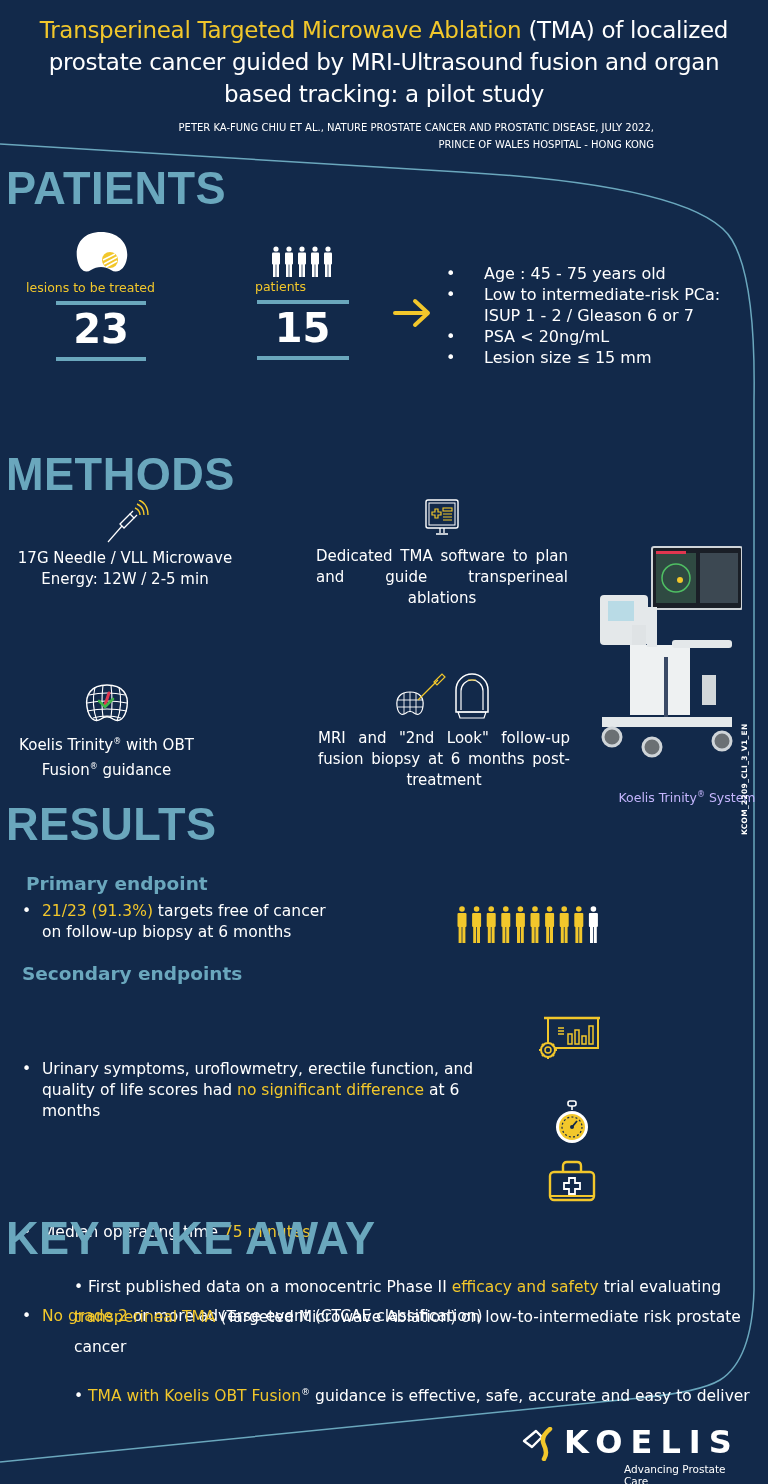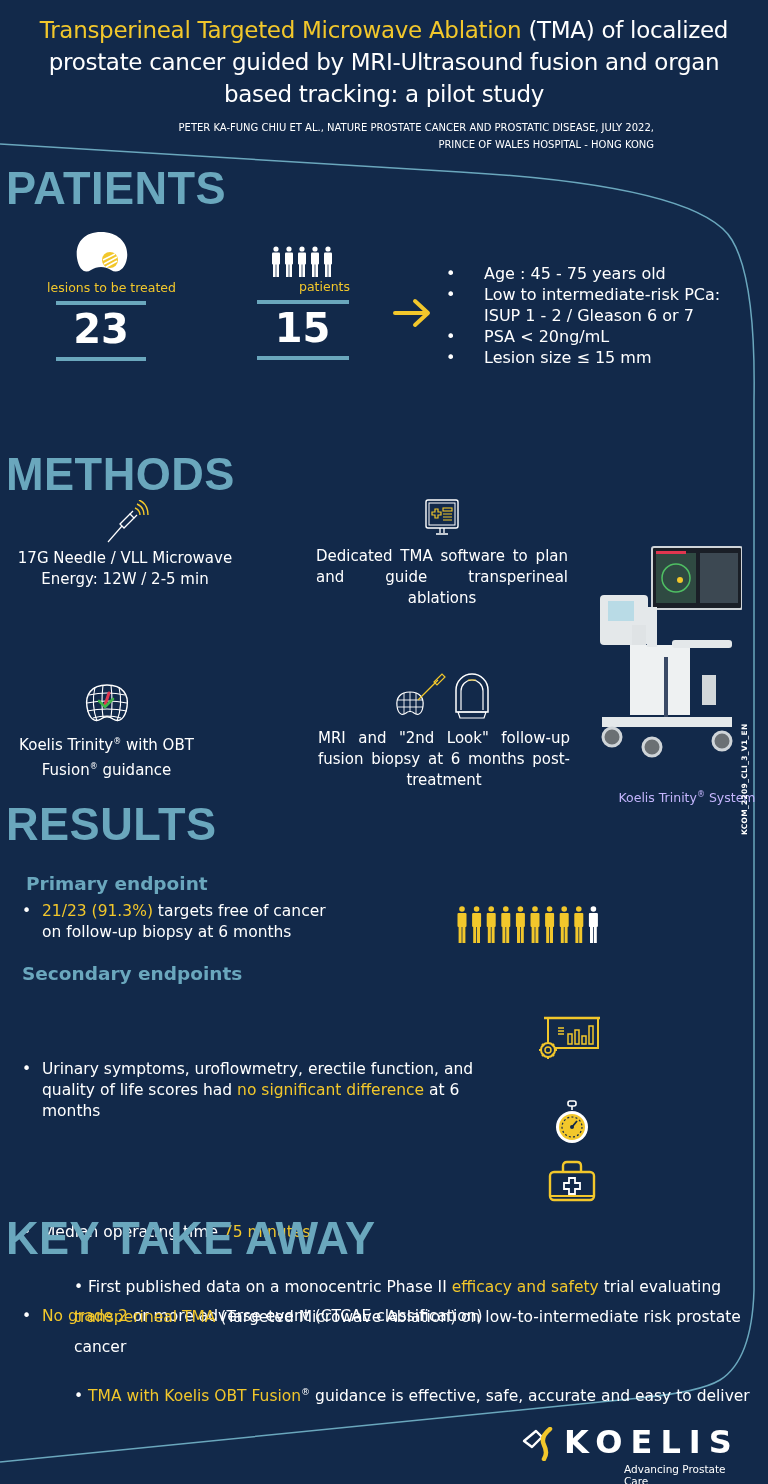--- a/index.html
+++ b/index.html
@@ -19,21 +19,21 @@
   }
   .citation {
     right: 114px; top: 119px; text-align: right;
     font-size: 10px; line-height: 17px; letter-spacing: 0;
   }
   .section-title {
     font-family: "Liberation Sans", sans-serif; font-weight: bold;
     color: #6aa7bd; font-size: 46px; letter-spacing: 0.5px; line-height: 48px;
     transform: scaleX(0.98); transform-origin: left;
   }
-  .stat-label { font-size: 12.5px; color: #f2c72b; text-align: right; }
+  .stat-label { font-size: 12.5px; color: #f2c72b; text-align: left; }
   .stat-bar { height: 4px; background: #6aa7bd; }
   .stat-num { font-size: 40px; font-weight: bold; text-align: center; line-height: 48px; }
   .crit-list { list-style: none; margin: 0; padding: 0; font-size: 16px; line-height: 21px; }
   .crit-list li { position: relative; padding-left: 38px; }
   .crit-list li.bulleted::before { content: "•"; position: absolute; left: 0; }
   .method-text { font-size: 15px; line-height: 21px; text-align: center; }
   .method-text.just { text-align: justify; text-align-last: center; }
   .sub-heading { font-size: 18.5px; font-weight: bold; color: #6aa7bd; }
   .bullet-text { font-size: 15.5px; line-height: 21px; position: relative; padding-left: 22px; }
   .bullet-text::before { content: "•"; position: absolute; left: 2px; }

